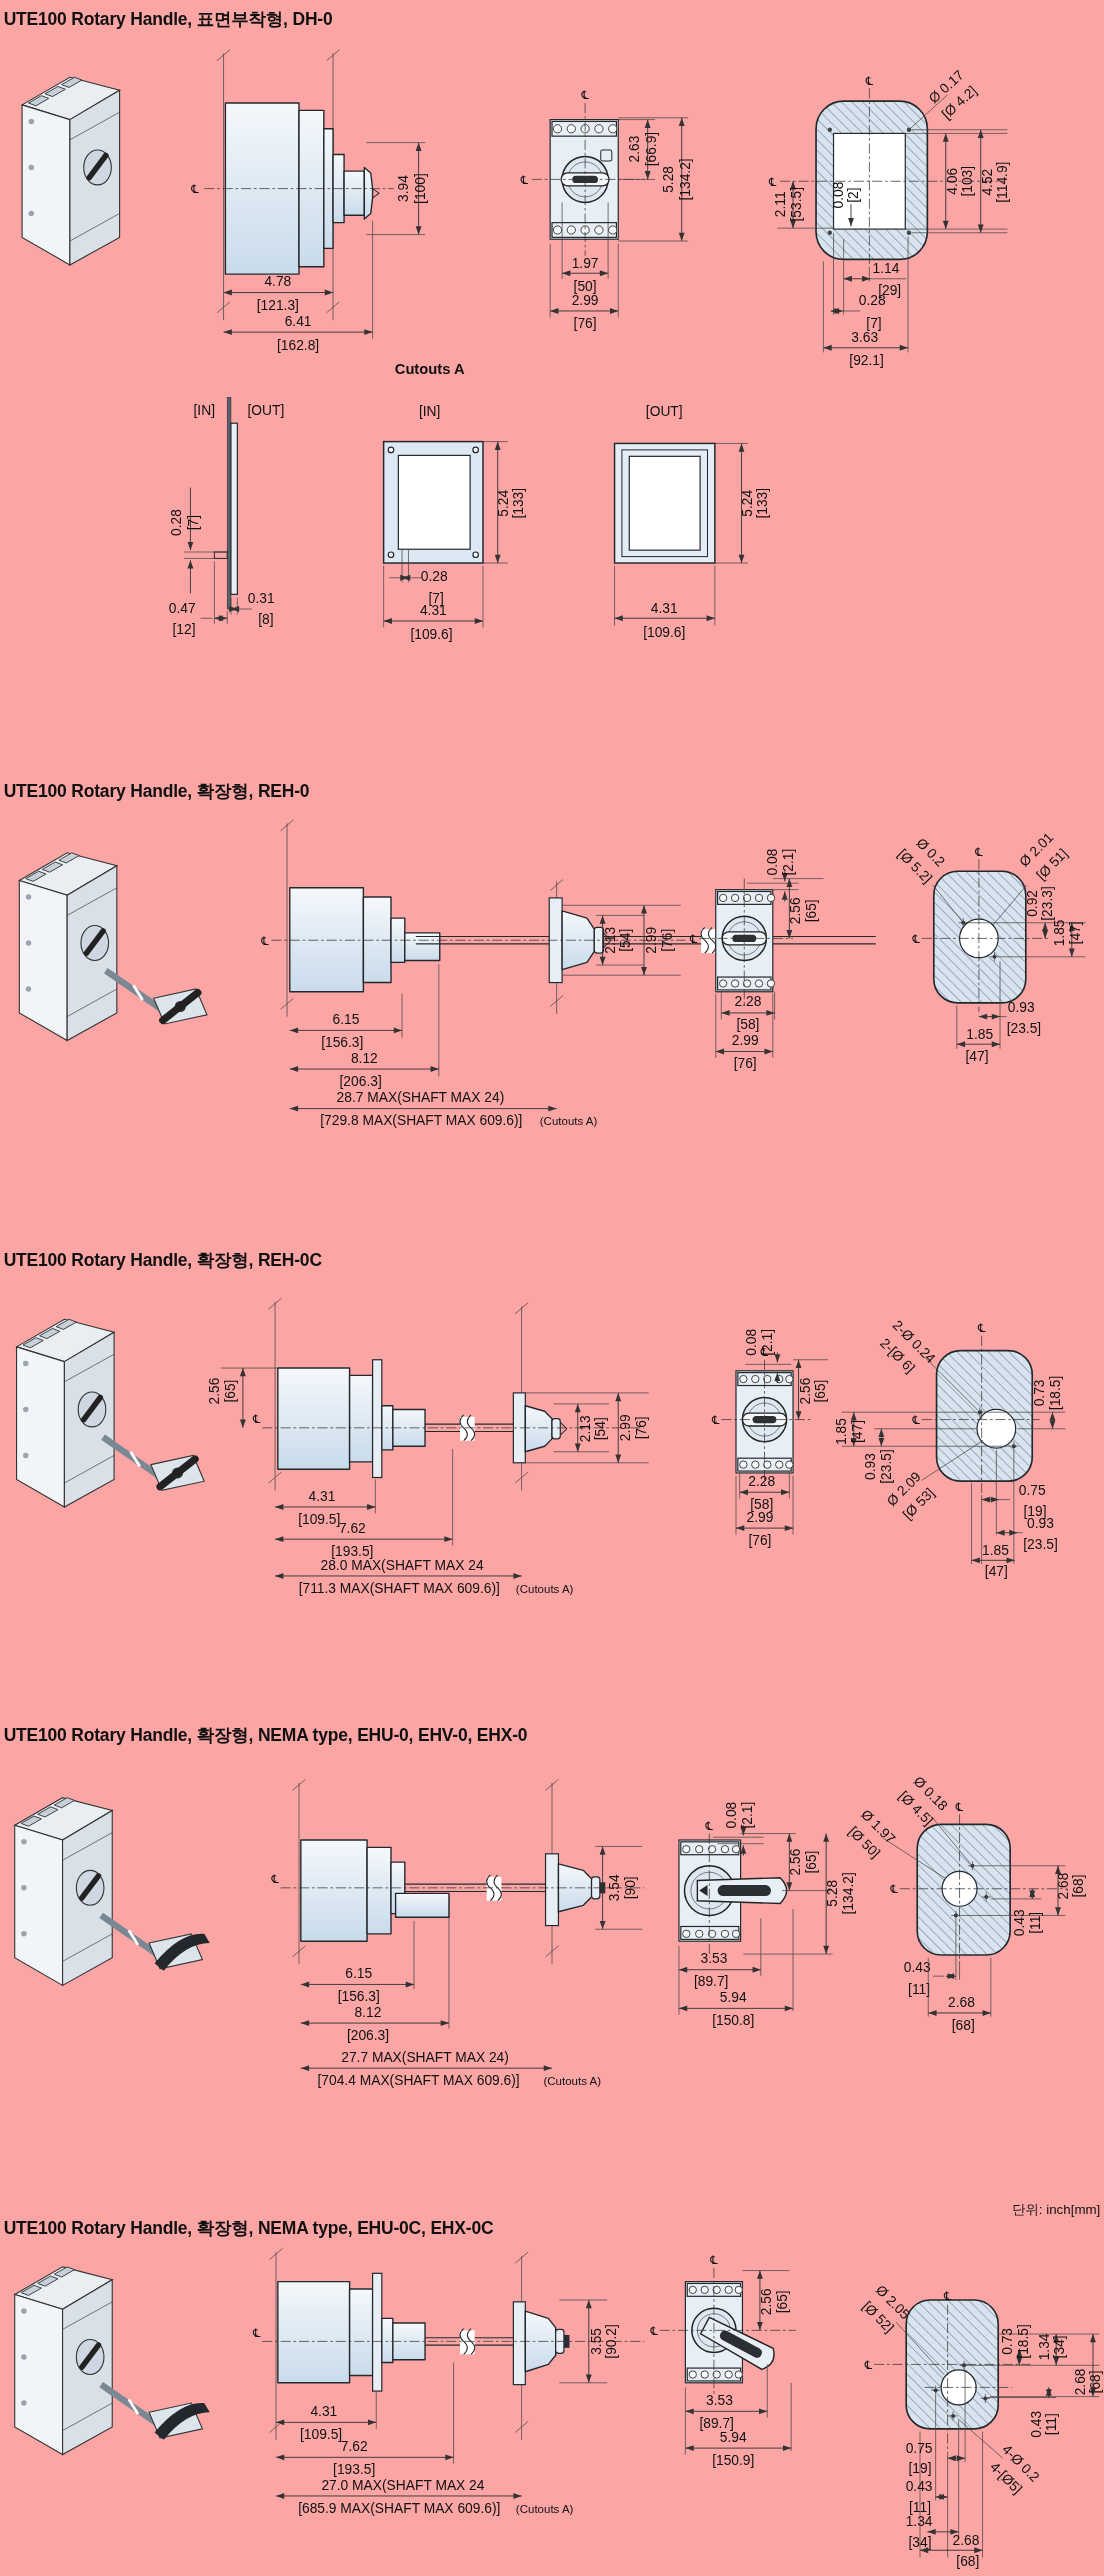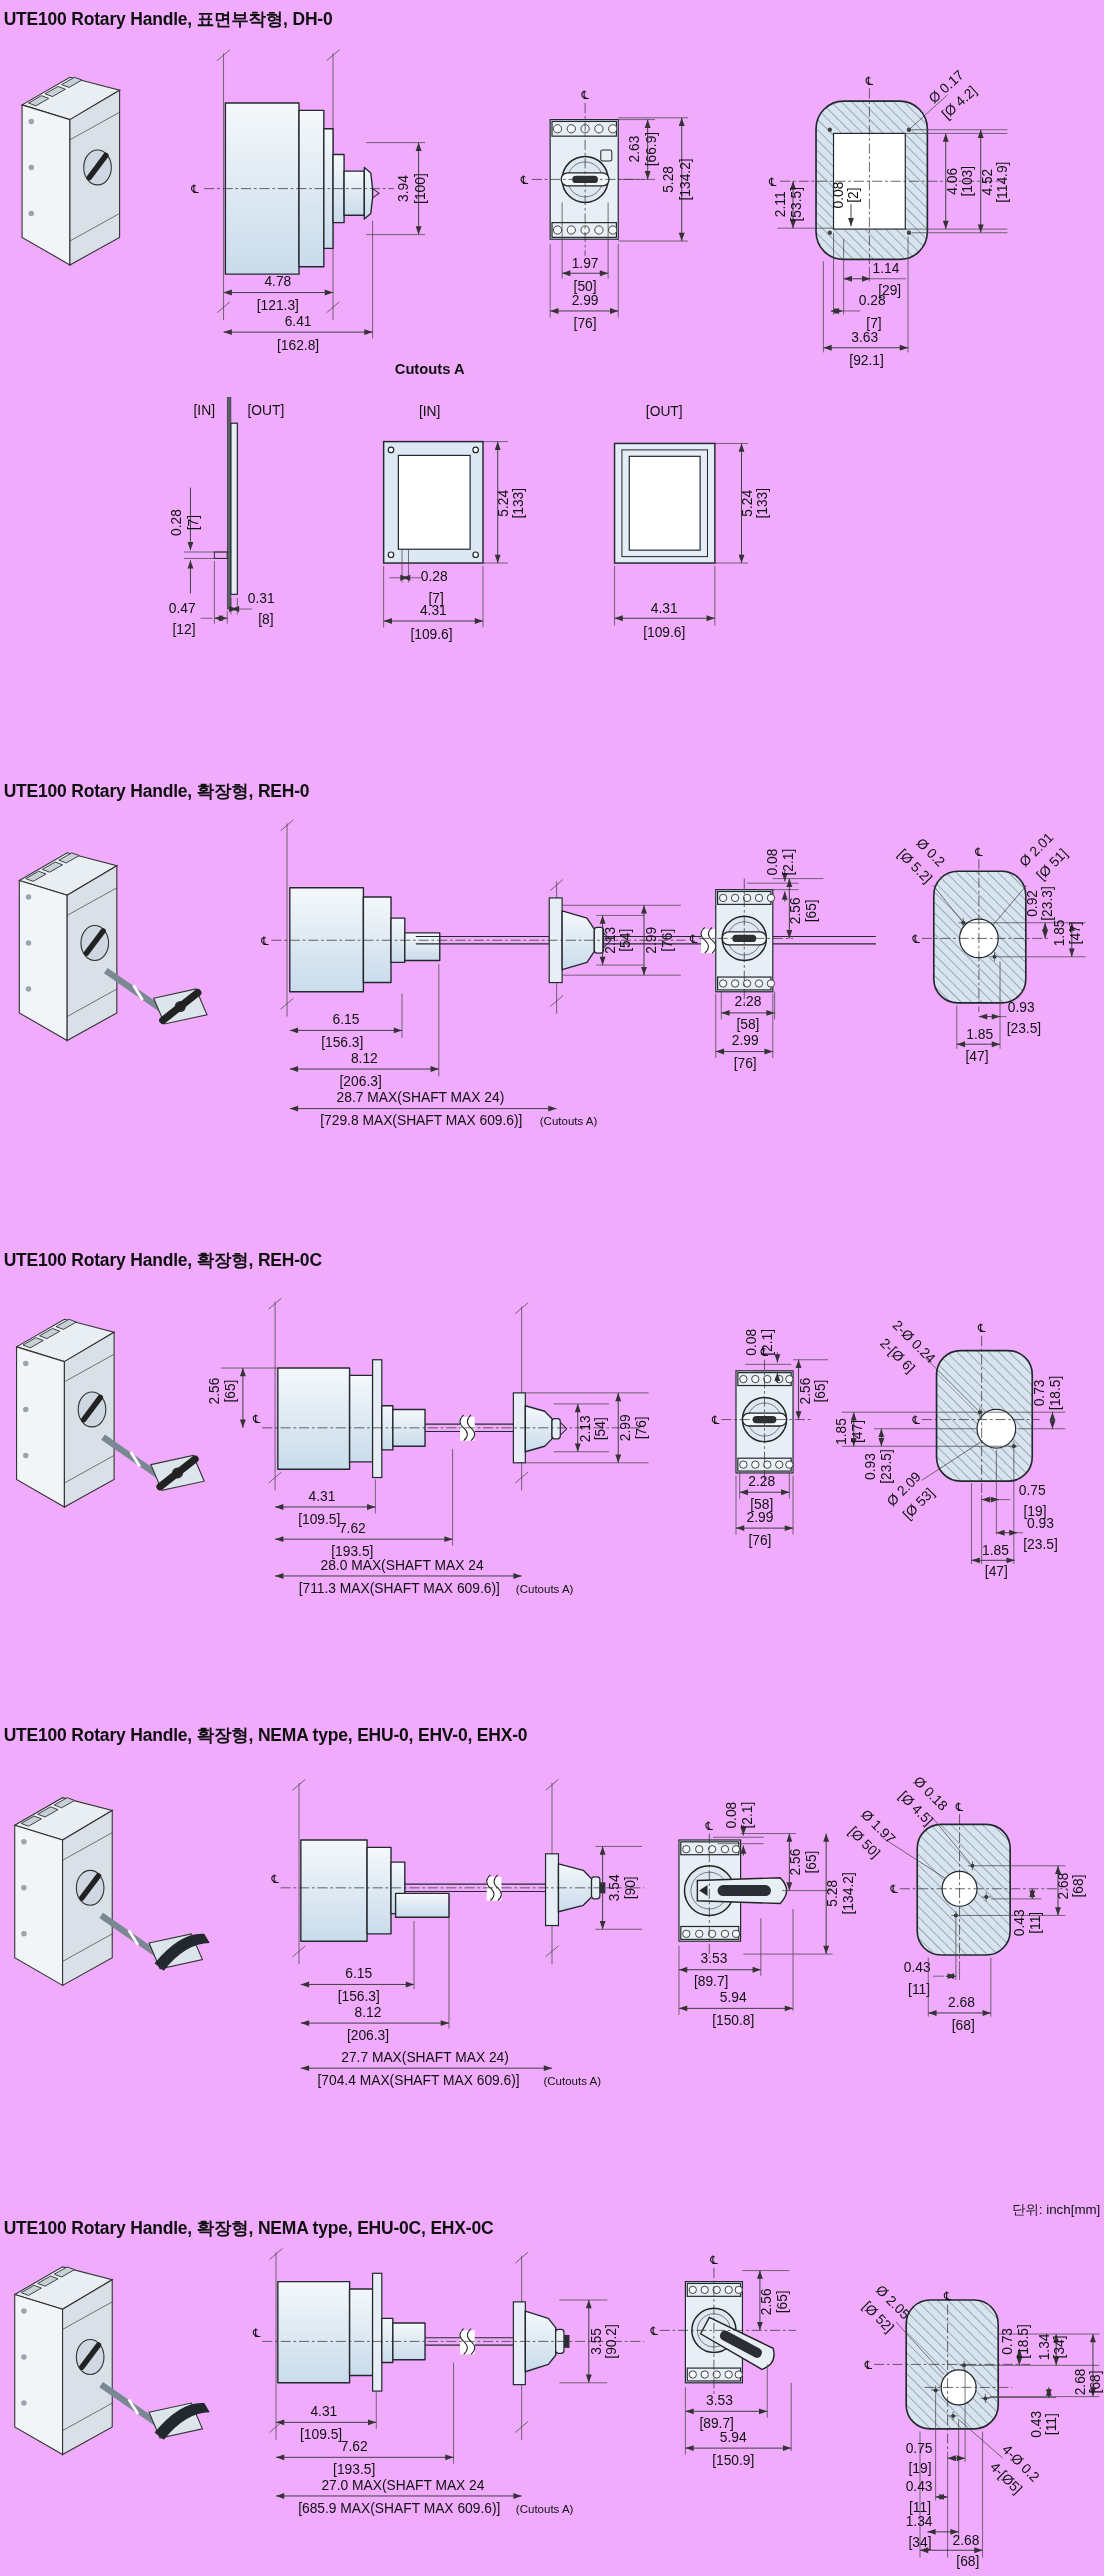--- a/index.html
+++ b/index.html
@@ -1,16 +1,16 @@
 <!DOCTYPE html>
 <html style="font-size:14.7px"><head>
 <meta charset="utf-8">
 <style>
   html,body{margin:0;padding:0;background:#fff}
-  #page{position:relative;width:1104px;height:2576px;background:#f0abfc;overflow:hidden}
+  #page{position:relative;width:1104px;height:2576px;background:#fca5a5;overflow:hidden}
   svg text{font-family:"Liberation Sans","DejaVu Sans",sans-serif;font-size:15px;fill:#101010;text-anchor:middle}
   .ttl{font-size:19px;font-weight:bold;text-anchor:start;letter-spacing:-.2px}
   .hd{font-size:16px;font-weight:bold}
   .note{font-size:14.5px;text-anchor:end}
   .t13{font-size:12.5px}
   .body{fill:url(#gb);stroke:#23282d;stroke-width:1.5;stroke-linejoin:round}
   .lite{fill:#e7eef5;stroke:#23282d;stroke-width:1.3}
   .wht{fill:#fff;stroke:#23282d;stroke-width:1.3}
   .hat{fill:url(#hb);stroke:#23282d;stroke-width:1.8}
   .dim{stroke:#333;stroke-width:1;fill:none;marker-start:url(#ar);marker-end:url(#ar)}

